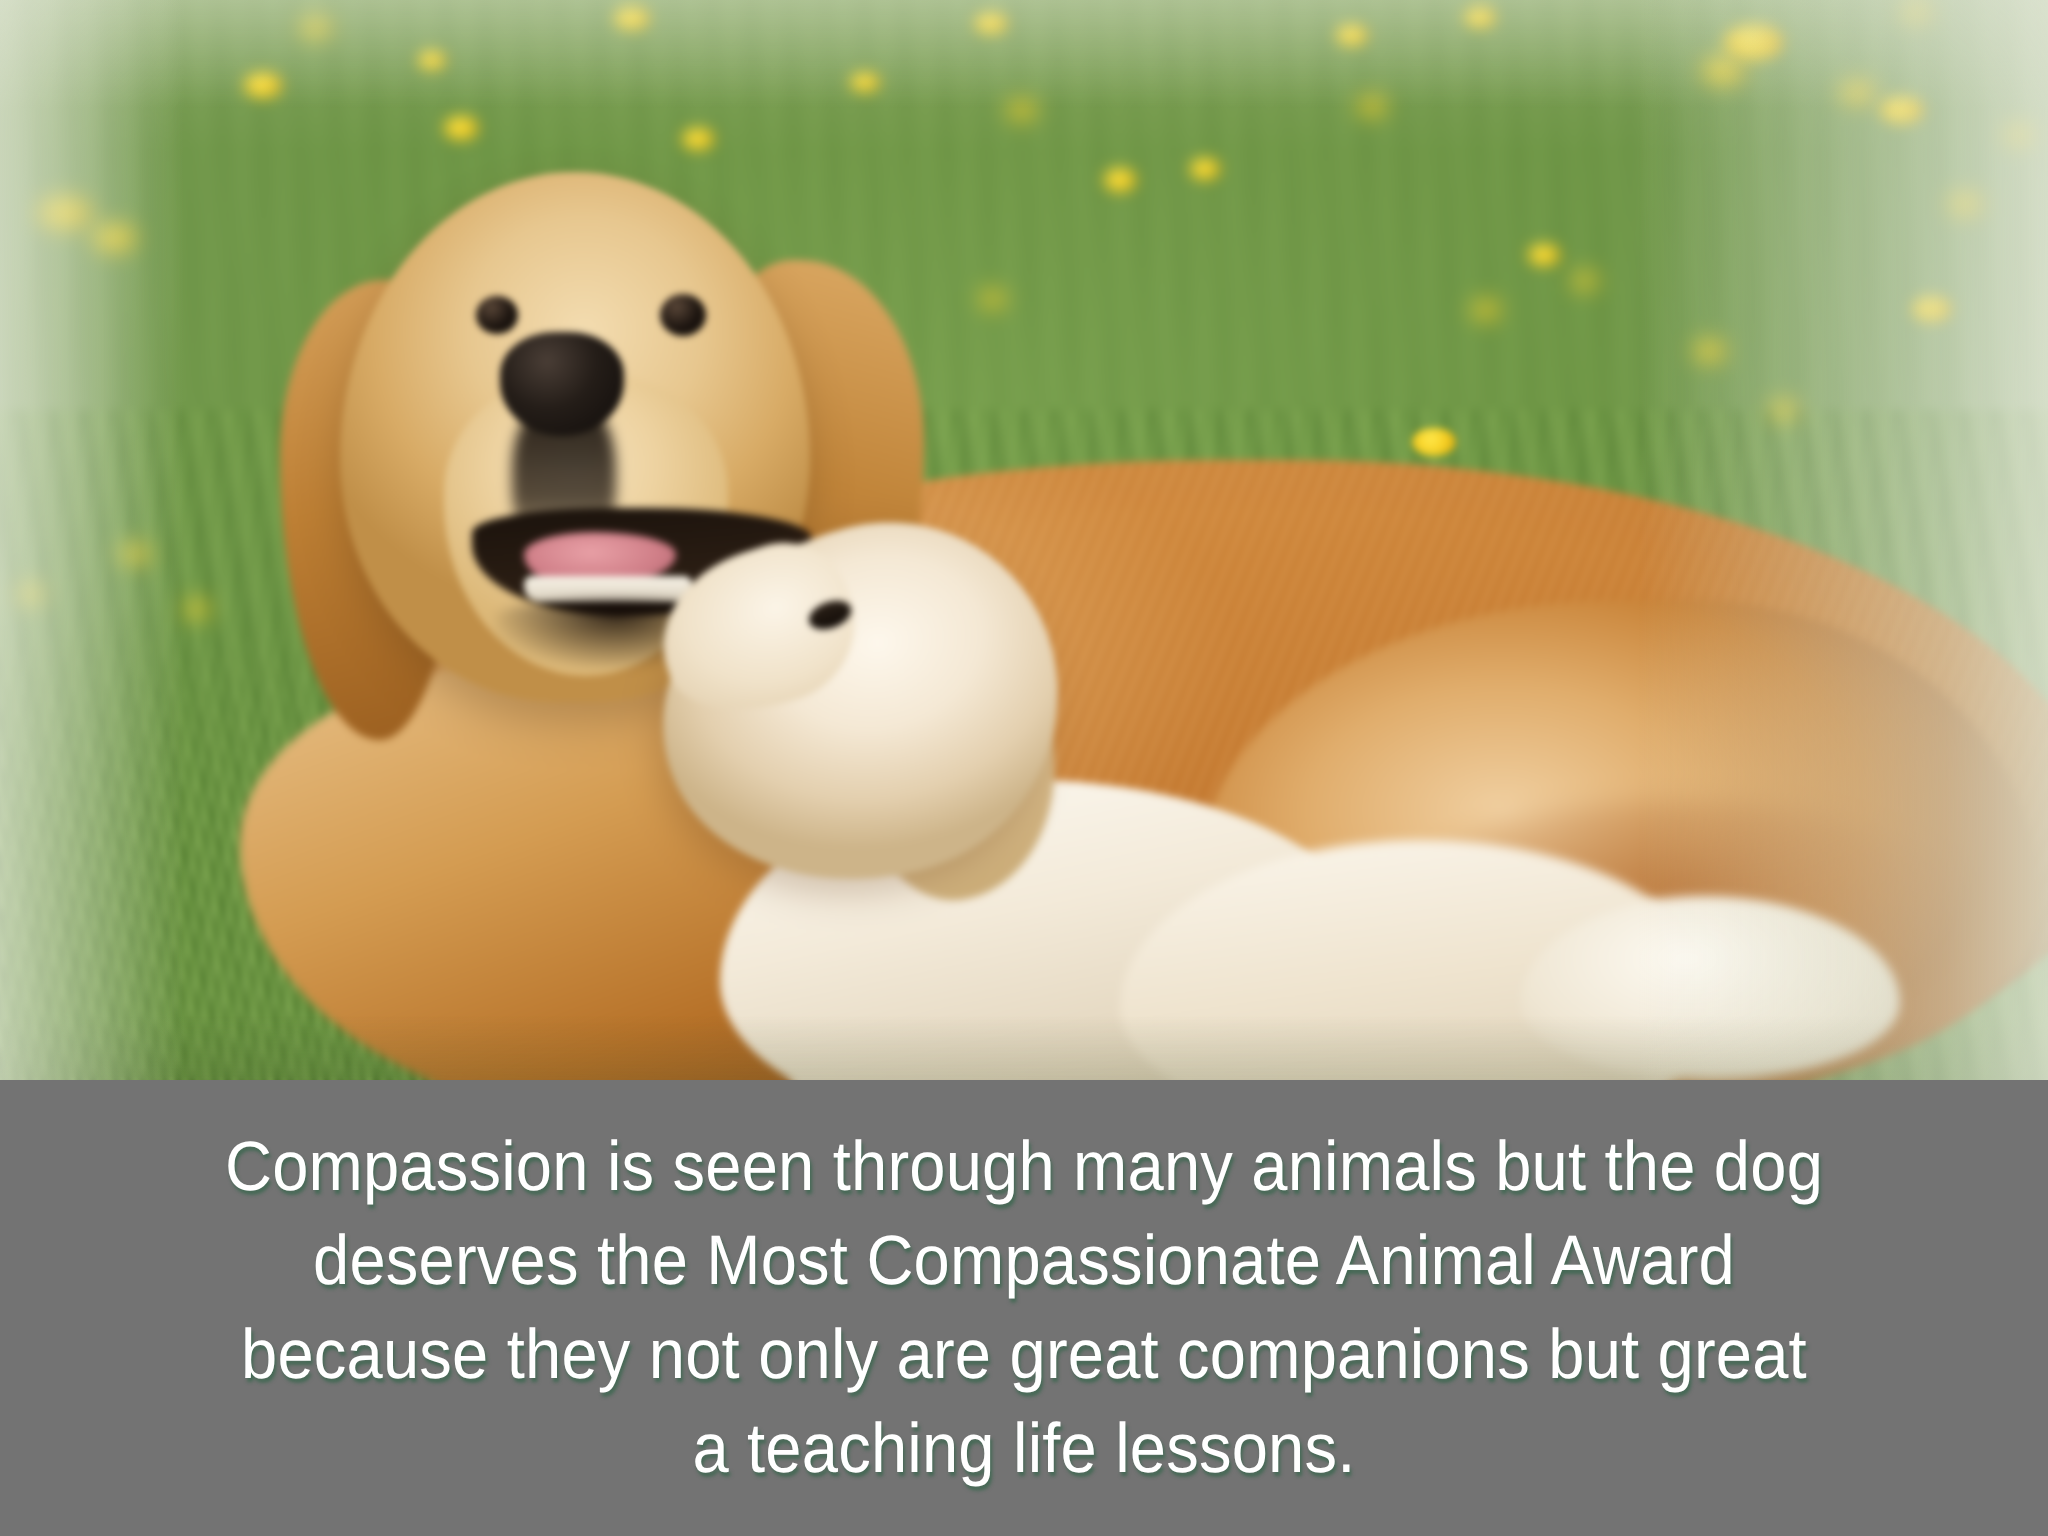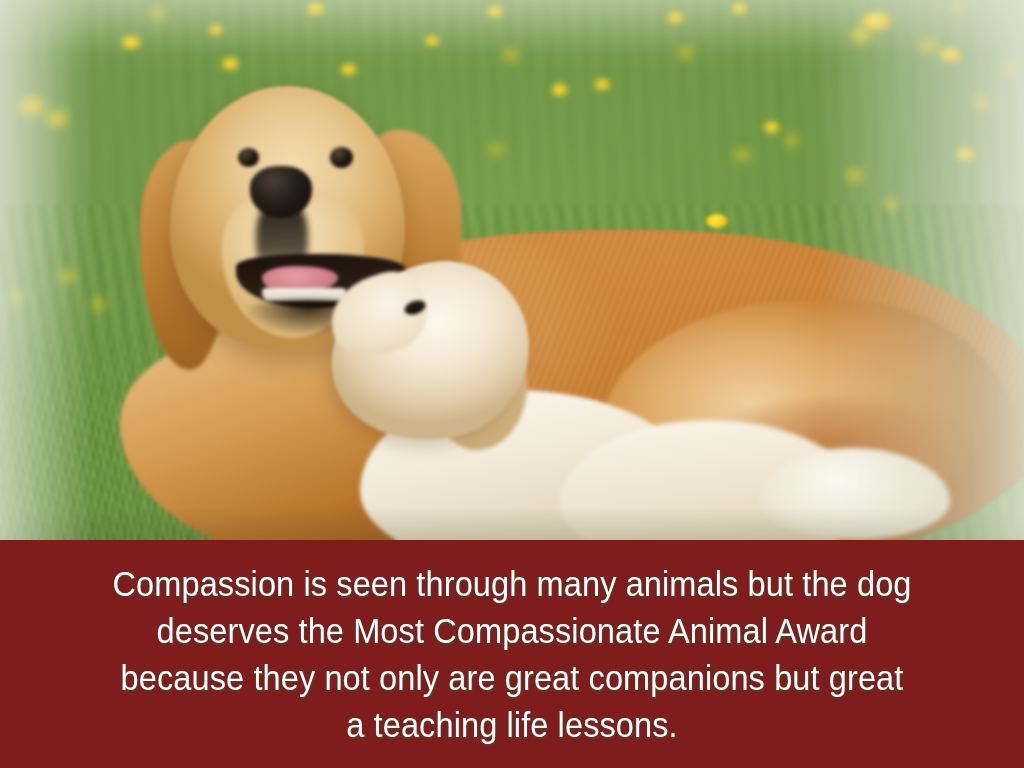--- a/index.html
+++ b/index.html
@@ -475,20 +475,20 @@
       <div class="puppy-ear"></div>
       <div class="puppy-head"></div>
       <div class="puppy-snout"></div>
       <div class="puppy-eye"></div>
     </div>
 
     <div class="photo-soften"></div>
     <div class="photo-vignette"></div>
   </div>
 
-  <div id="caption" style="background: #7f1d1d;">
+  <div id="caption" style="background: #737373;">
     <p id="caption-text" style="color: rgb(255, 255, 255);">Compassion is seen through many animals but the dog
 deserves the Most Compassionate Animal Award
 because they not only are great companions but great
 a teaching life lessons.</p>
   </div>
 
 </div>
 
 </body></html>

